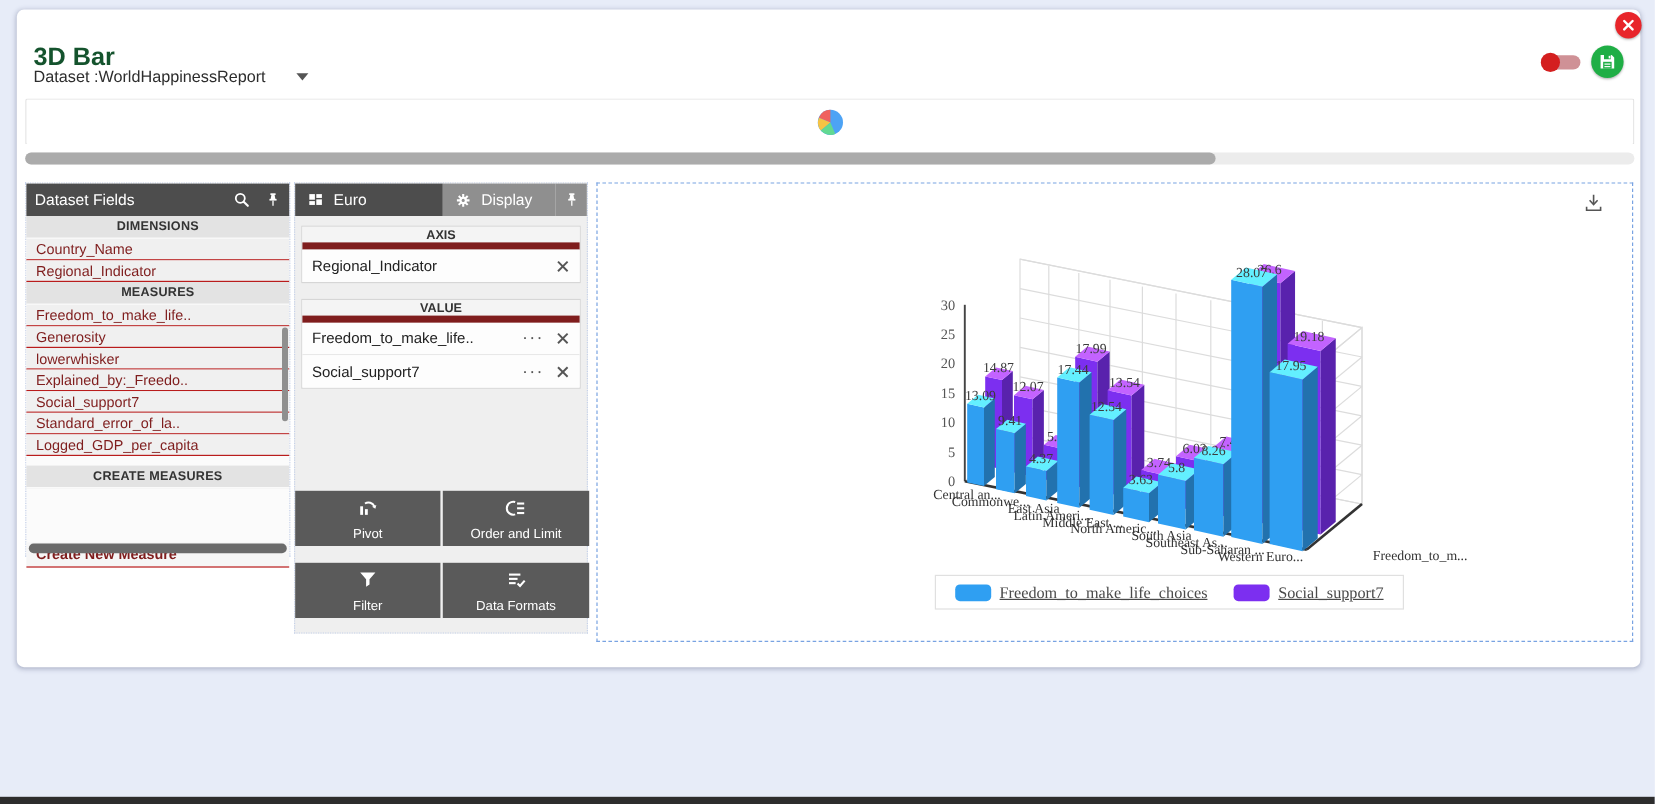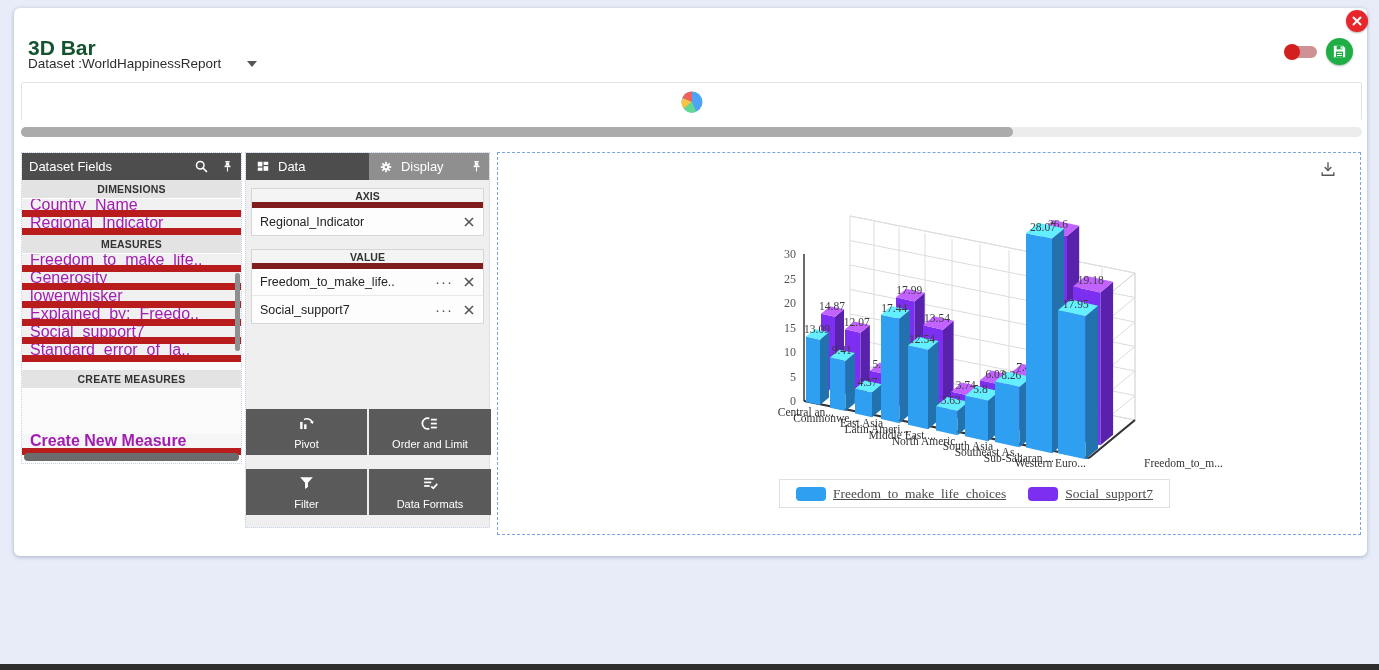--- a/index.html
+++ b/index.html
@@ -19,21 +19,21 @@
   .tile { flex:0 0 39px; height:37px; background:#fff; border:1px solid #e2e2e2; border-radius:2px; display:flex; align-items:center; justify-content:center; cursor:pointer; }
   .toolbar-scroll { position:absolute; left:7px; top:119px; width:1341px; height:10px; background:#ececec; border-radius:5px; }
   .toolbar-scroll .thumb { position:absolute; left:0; top:0; height:10px; width:74%; background:#ababab; border-radius:5px; cursor:pointer; }
 
   
   .fields-panel { position:absolute; left:7px; top:144px; width:221px; height:312px; background:#fbfbfb; border:1px dotted #c6d2ea; }
   .fields-header { height:27px; background:#4d4d4d; color:#fff; font-size:13px; display:flex; align-items:center; padding:0 7px; }
   .fields-header .sp { flex:1; }
   .sec-header { height:19px; background:#e3e3e3; border-bottom:1px solid #fff; font-size:10.5px; font-weight:bold; color:#333;
                 display:flex; align-items:center; justify-content:center; letter-spacing:.2px; }
-  .field-item { height:18px; background:#f0f0f0; border-bottom:7px solid #b91c1c; font-size:16px; color:#a21caf;
+  .field-item { height:18px; background:#f0f0f0; border-bottom:1px solid #b91c1c; font-size:12px; color:#7f1d1d;
                 display:flex; align-items:center; padding:0 8px; cursor:grab; white-space:nowrap; overflow:hidden; }
   .field-item.bold { font-weight:bold; height:21px; background:#f6f6f6;margin-top:45px; }
   .fields-vscroll { position:absolute; right:1px; top:120px; width:5px; height:78px; background:#8f8f8f; border-radius:3px; cursor:pointer; }
   .fields-hscroll { position:absolute; left:2px; right:2px; bottom:2px; height:8px; background:#6b6b6b; border-radius:4px; cursor:pointer; }
   .gap8 { height:8px; background:#fbfbfb; }
 
   
   .config-panel { position:absolute; left:231px; top:144px; width:245px; height:376px; background:#efefef; border:1px dotted #c6d2ea; }
   .cfg-tabs { height:27px; display:flex; }
   .cfg-tab { display:flex; align-items:center; gap:8px; padding:0 10px; font-size:13px; color:#fff; cursor:pointer; }
@@ -475,38 +475,39 @@
         <div class="sec-header">DIMENSIONS</div>
         <div class="field-item">Country_Name</div>
         <div class="field-item">Regional_Indicator</div>
         <div class="sec-header">MEASURES</div>
         <div class="field-item">Freedom_to_make_life..</div>
         <div class="field-item">Generosity</div>
         <div class="field-item">lowerwhisker</div>
         <div class="field-item">Explained_by:_Freedo..</div>
         <div class="field-item">Social_support7</div>
         <div class="field-item">Standard_error_of_la..</div>
+        <div class="field-item">Logged_GDP_per_capita</div>
         <div class="gap8"></div>
         <div class="sec-header">CREATE MEASURES</div>
         <div class="field-item bold">Create New Measure</div>
       </div>
     <div class="fields-vscroll"></div>
     <div class="fields-hscroll"></div>
   </div>
 
   <div class="config-panel">
     <div class="cfg-tabs">
       <div class="cfg-tab active">
         <svg width="14" height="14" viewBox="0 0 24 24">
           <rect x="3" y="3" width="8" height="8" fill="#fff"></rect>
             <rect x="13" y="3" width="8" height="5.5" fill="#fff"></rect>
           <rect x="3" y="13" width="8" height="5.5" fill="#fff"></rect>
             <rect x="13" y="10.5" width="8" height="8" fill="#fff"></rect>
         </svg>
-        <span>Data</span>
+        <span>Euro</span>
       </div>
       <div class="cfg-tab inactive">
         <svg width="14" height="14" viewBox="0 0 24 24">
           <g stroke="#fff" stroke-width="3">
               <line x1="12" y1="3" x2="12" y2="21"></line>
               <line x1="3" y1="12" x2="21" y2="12"></line>
               <line x1="5.6" y1="5.6" x2="18.4" y2="18.4"></line>
               <line x1="18.4" y1="5.6" x2="5.6" y2="18.4"></line>
             </g>
           <circle cx="12" cy="12" r="5.2" fill="#fff"></circle>

